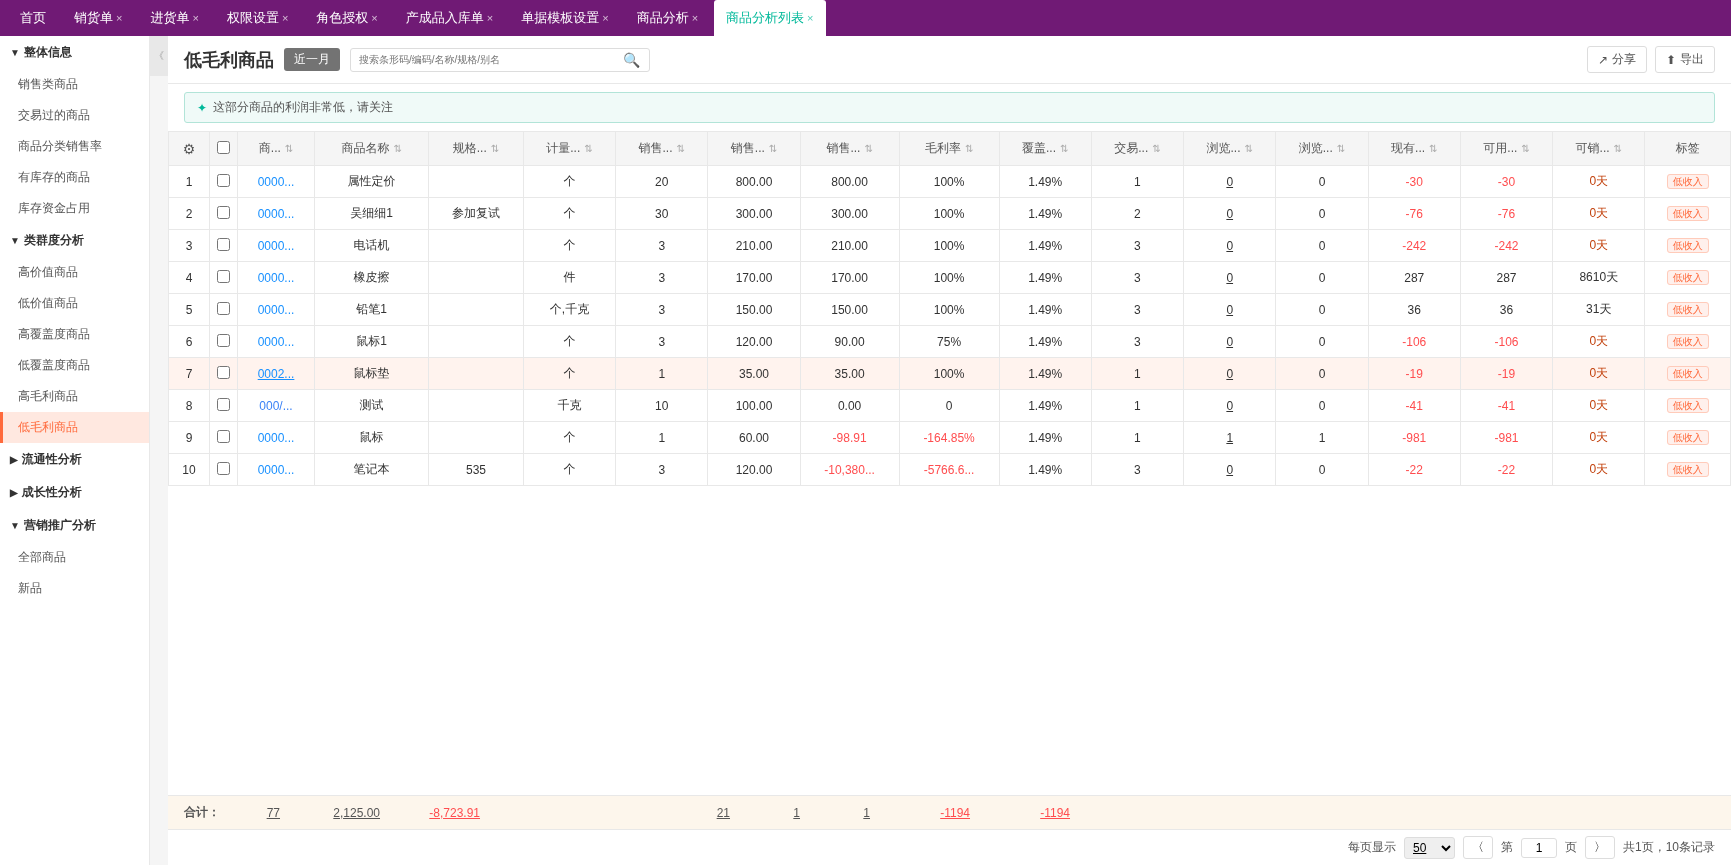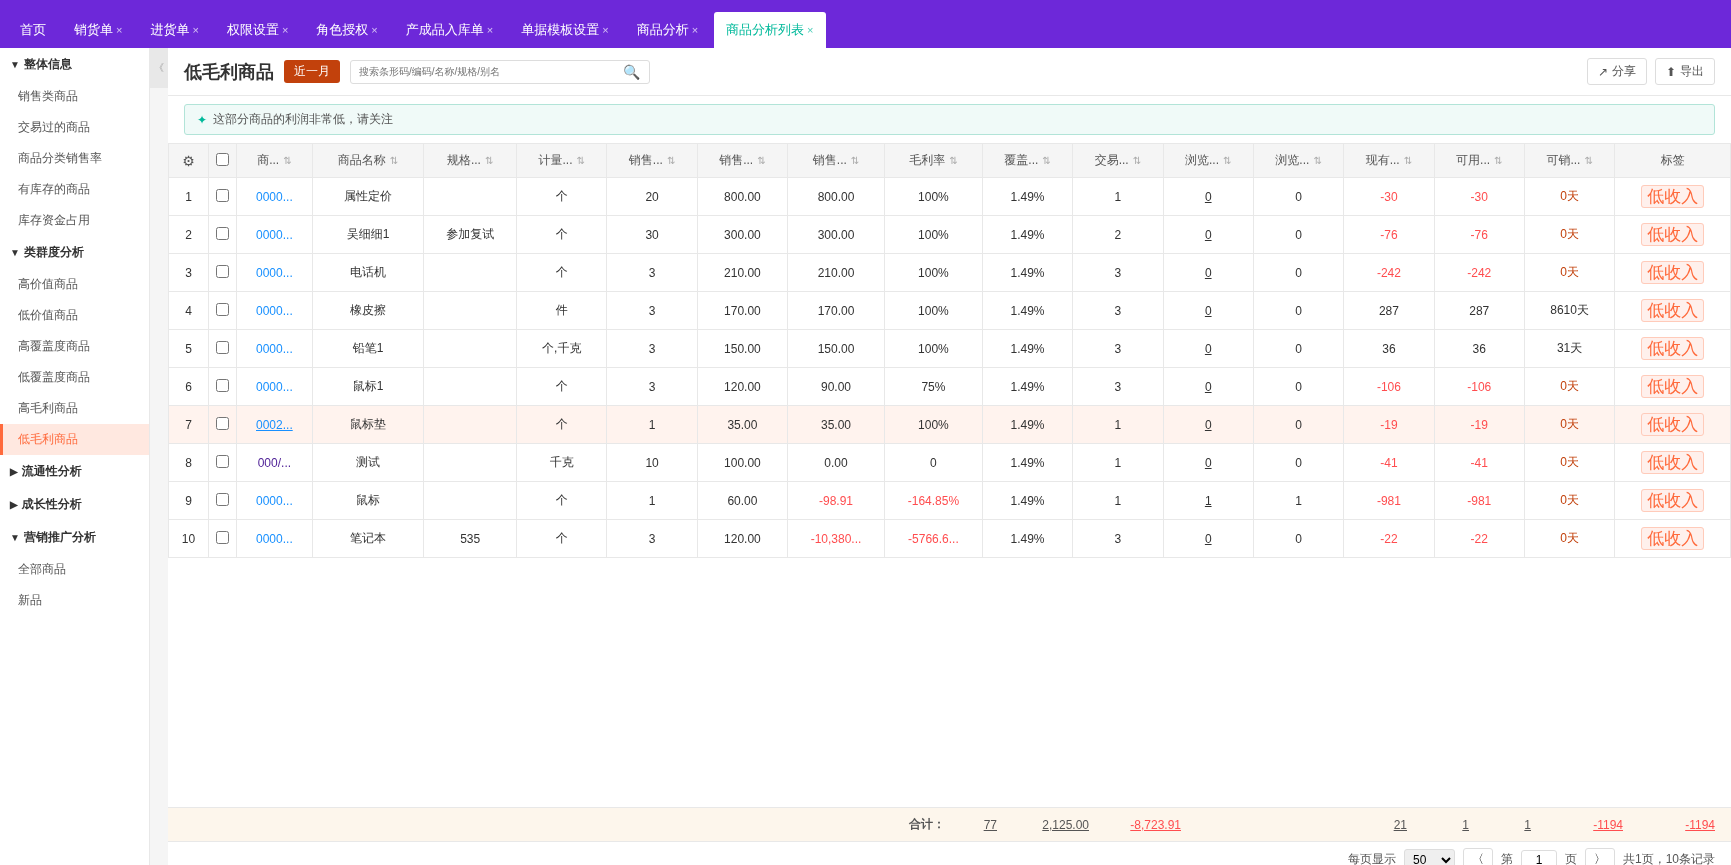--- a/index.html
+++ b/index.html
@@ -1,23 +1,23 @@
 <!DOCTYPE html>
 <html><head>
   <meta charset="utf-8">
   <style>
     * { box-sizing: border-box; margin: 0; padding: 0; }
     body { font-family: "Microsoft YaHei", "PingFang SC", sans-serif; font-size: 12px; background: #f5f5f5; color: #333; }
 
     
     .top-nav {
-      background: #6d28d9;
-      height: 48px;
-      display: flex;
-      align-items: flex-end;
+      background: #701a75;
+      height: 36px;
+      display: flex;
+      align-items: center;
       padding: 0 8px;
       gap: 4px;
     }
     .top-nav .nav-item {
       color: #fff;
       padding: 0 12px;
       height: 36px;
       display: flex;
       align-items: center;
       cursor: pointer;
@@ -75,21 +75,21 @@
     
     .page-header {
       display: flex;
       align-items: center;
       padding: 10px 16px;
       border-bottom: 1px solid #e8e8e8;
       gap: 10px;
     }
     .page-title { font-size: 18px; font-weight: bold; color: #333; }
     .time-filter-btn {
-      background: #c2410c;
+      background: #737373;
       color: #fff;
       border: none;
       border-radius: 3px;
       padding: 3px 10px;
       font-size: 12px;
       cursor: pointer;
     }
     .search-box {
       display: flex;
       align-items: center;
@@ -162,39 +162,38 @@
       text-align: center;
       color: #333;
       white-space: nowrap;
     }
     .tag-low-income {
       background: #fff0ec;
       color: #ff6a3c;
       border: 1px solid #ffcbba;
       border-radius: 3px;
       padding: 1px 5px;
-      font-size: 17px;
+      font-size: 10px;
     }
     .red-text { color: #ff4d4f; }
     .orange-text { color: #c2410c; }
     .underline-link { text-decoration: underline; cursor: pointer; }
     .checkbox-cell { width: 28px; }
 
     
     .table-footer {
       background: #fdf6ec;
       border-top: 1px solid #e8e8e8;
       padding: 8px 16px;
       display: flex;
       align-items: center;
       font-size: 12px;
       color: #555;
-      gap: 12px;
+      gap: 20px;
       flex-shrink: 0;
-      justify-content: flex-end;
     }
     .footer-label { font-weight: bold; }
     .footer-val { min-width: 80px; text-align: right; text-decoration: underline; }
 
     
     .pagination-bar {
       background: #fff;
       border-top: 1px solid #e8e8e8;
       padding: 6px 16px;
       display: flex;
@@ -582,21 +581,21 @@
     <td class="underline-link">0</td>
     <td>0</td>
     <td class="red-text">-19</td>
     <td class="red-text">-19</td>
     <td class="orange-text">0天</td>
     <td><span class="tag-low-income">低收入</span></td>
   </tr>
             <tr>
     <td>8</td>
     <td class="checkbox-cell"><input type="checkbox" style=""></td>
-    <td style="color:#4c1d95;">000/...</td>
+    <td style="color:#3b82f6;">000/...</td>
     <td>测试</td>
     <td></td>
     <td>千克</td>
     <td>10</td>
     <td>100.00</td>
     <td class="">0.00</td>
     <td class="">0</td>
     <td>1.49%</td>
     <td>1</td>
     <td class="underline-link">0</td>

